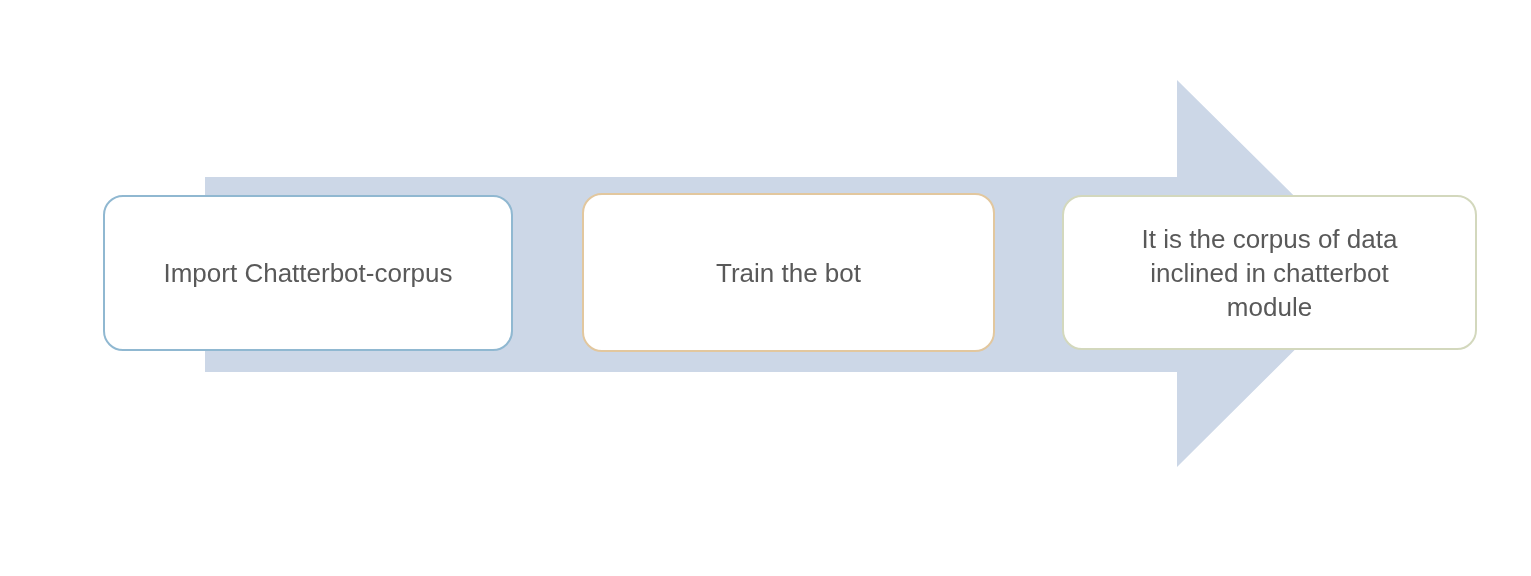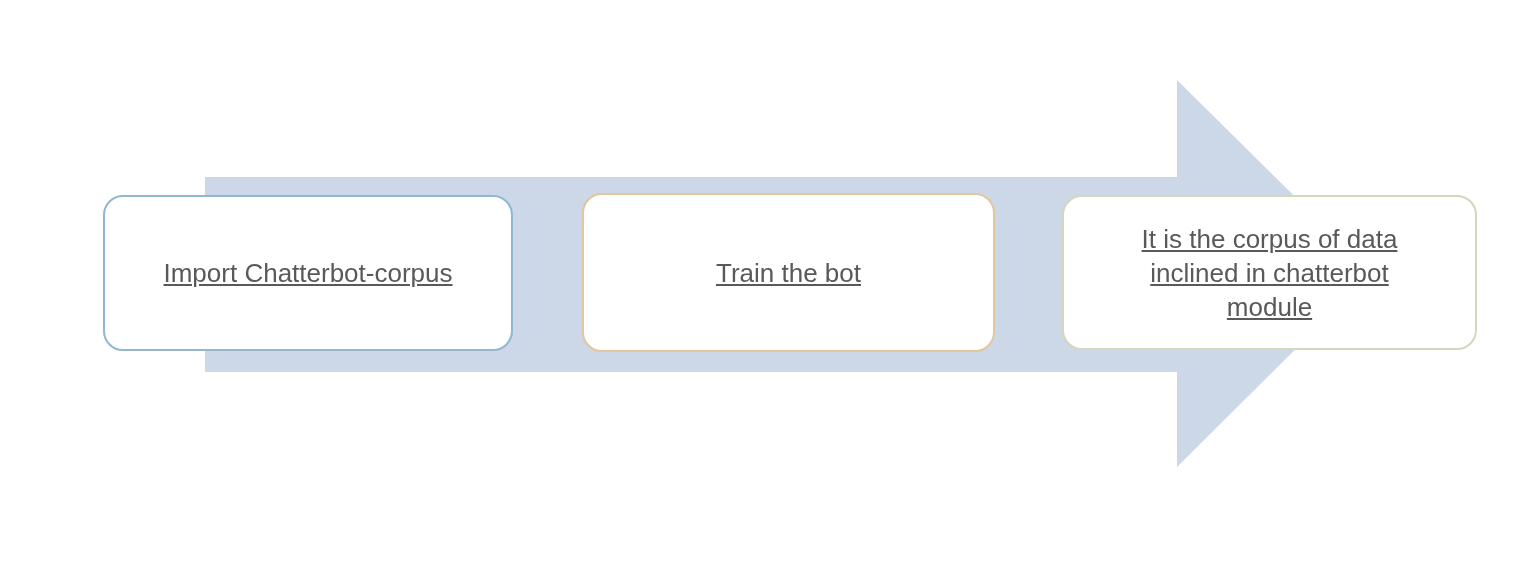--- a/index.html
+++ b/index.html
@@ -29,21 +29,20 @@
     background: #ffffff;
     border: 2px solid #cccccc; 
     border-radius: 20px;
     display: flex;
     align-items: center;
     justify-content: center;
     text-align: center;
     color: #595959;
     font-size: 26px;
     line-height: 34px;
-    text-decoration: underline;
   }
   .step-box .step-label {
     display: block;
     width: 100%;
   }
   #step-1 { left: 103px; top: 195px; width: 410px; height: 156px; padding: 0 18px; }
   #step-2 { left: 582px; top: 193px; width: 413px; height: 159px; padding: 0 18px; }
   #step-3 { left: 1062px; top: 195px; width: 415px; height: 155px; padding: 0 42px; }
 </style>
 </head>

